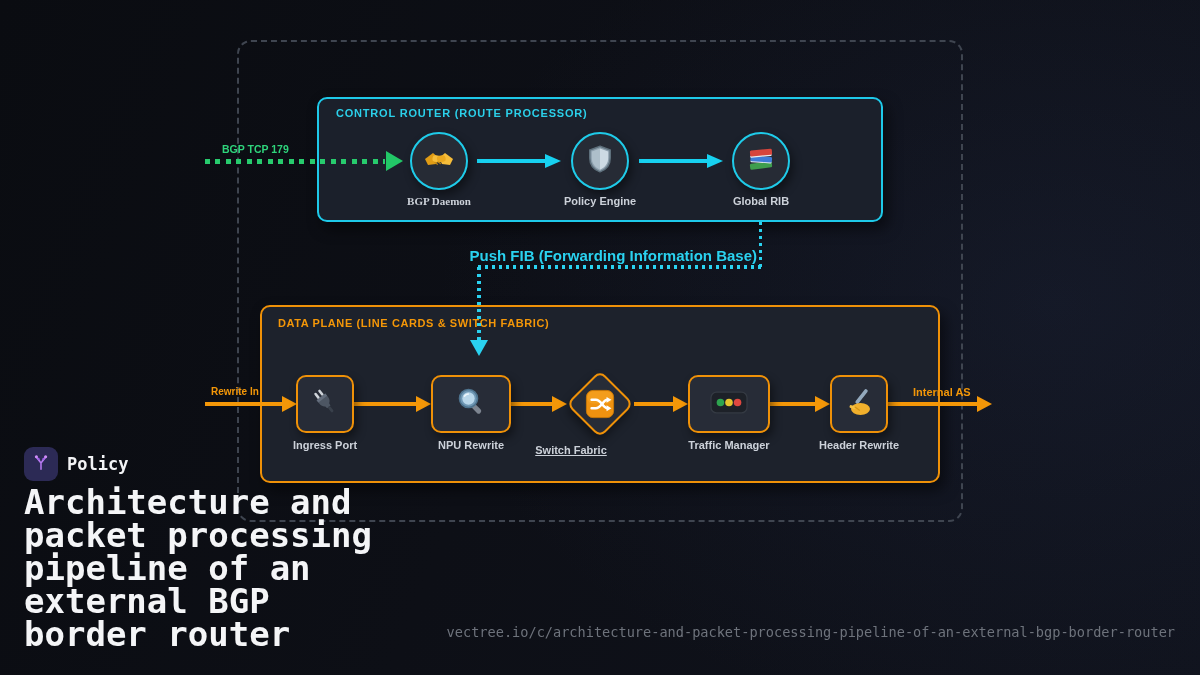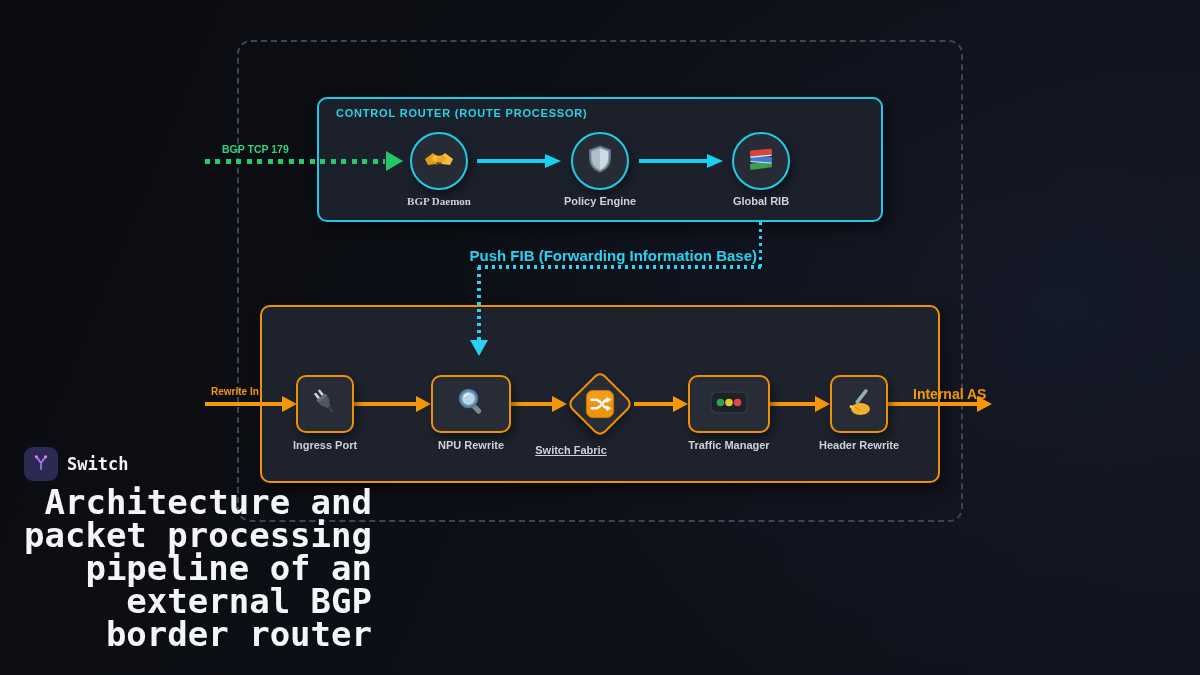--- a/index.html
+++ b/index.html
@@ -61,34 +61,35 @@
   .fibhead{ width:0; height:0; left:470px; top:340px;
     border-left:9px solid transparent; border-right:9px solid transparent;
     border-top:16px solid #2ad2f0; }
   .flow-lbl{ font:600 10.5px "Liberation Sans",sans-serif; white-space:nowrap; }
 
   
   .logo{ left:24px; top:447px; width:34px; height:34px; border-radius:9px;
     background:#2c2a55; display:flex; align-items:center; justify-content:center; }
   .wordmark{ left:67px; top:454px; font:700 17px "DejaVu Sans Mono",monospace; color:#f2f3f5; }
   .title{ left:24px; top:486px; font:700 34px/33px "DejaVu Sans Mono",monospace;
-    color:#f4f5f7; white-space:pre-line;text-align:right; }
+    color:#f4f5f7; white-space:pre-line; }
   .url{ right:25px; top:624px; font:400 13.6px "DejaVu Sans Mono",monospace; color:#6e737c; }
 </style>
 </head>
 <body>
 
 <div class="stage">
 
   <div class="abs chassis"></div>
 
   <div class="abs cp-box"></div>
   <div class="abs cp-lbl">CONTROL ROUTER (ROUTE PROCESSOR)</div>
 
   <div class="abs dp-box"></div>
+  <div class="abs dp-lbl">DATA PLANE (LINE CARDS &amp; SWITCH FABRIC)</div>
 
   <div class="abs gdash" style="left:205px;width:180px;"></div>
   <div class="abs ghead" style="left:386px;"></div>
   <div class="abs flow-lbl" style="left:222px;top:143px;color:#2ed47b;">BGP TCP 179</div>
 
   <div class="abs cline" style="left:477px;width:68px;"></div>
   <div class="abs chead" style="left:545px;"></div>
   <div class="abs cline" style="left:639px;width:68px;"></div>
   <div class="abs chead" style="left:707px;"></div>
 
@@ -142,21 +143,21 @@
   <div class="abs oline" style="left:353px;width:63px;"></div>
   <div class="abs ohead" style="left:416px;"></div>
   <div class="abs oline" style="left:511px;width:41px;"></div>
   <div class="abs ohead" style="left:552px;"></div>
   <div class="abs oline" style="left:634px;width:39px;"></div>
   <div class="abs ohead" style="left:673px;"></div>
   <div class="abs oline" style="left:770px;width:45px;"></div>
   <div class="abs ohead" style="left:815px;"></div>
   <div class="abs oline" style="left:888px;width:89px;"></div>
   <div class="abs ohead" style="left:977px;"></div>
-  <div class="abs flow-lbl" style="left:913px;top:386px;color:#f49708;font-size:14px;">Internal AS</div>
+  <div class="abs flow-lbl" style="left:913px;top:386px;color:#f49708;font-size:11px;">Internal AS</div>
 
   <div class="abs bnode" style="left:296px;width:58px;">
     <span>
       <svg width="32" height="32" viewBox="0 0 32 32">
         <g transform="rotate(-38 16 16)">
           <rect x="12.2" y="2.6" width="2.6" height="7.2" rx="1.3" fill="#cfd4da"></rect>
           <rect x="17.2" y="2.6" width="2.6" height="7.2" rx="1.3" fill="#cfd4da"></rect>
           <path d="M10.5 9.4 h11 v4.6 c0 2.8 -1.4 4.6 -3 5.6 l-.4 2.6 h-4.2 l-.4 -2.6 c-1.6 -1 -3 -2.8 -3 -5.6 Z" fill="#4d5663"></path>
           <path d="M10.5 9.4 h11 v3 h-11 z" fill="#646e7d"></path>
           <rect x="14.6" y="21.8" width="2.8" height="7" rx="1.4" fill="#39404b"></rect>
@@ -220,20 +221,21 @@
     <span>
       <svg width="22" height="22" viewBox="0 0 24 24">
         <path d="M12 20 V13 M12 13 L7.2 7.2 M12 13 L16.8 7.2 M10.9 11.6 L9.6 9.4 M13.1 11.6 L14.4 9.4" stroke="#b678f0" stroke-width="1.7" fill="none" stroke-linecap="round"></path>
         <circle cx="7" cy="6.2" r="1.7" fill="#cf8df7"></circle>
         <circle cx="17" cy="6.2" r="1.7" fill="#cf8df7"></circle>
         <circle cx="9.3" cy="8.6" r="1.2" fill="#9e5ce8"></circle>
         <circle cx="14.7" cy="8.6" r="1.2" fill="#9e5ce8"></circle>
       </svg>
     </span>
   </div>
-  <div class="abs wordmark">Switch</div>
+  <div class="abs wordmark">Policy</div>
   <div class="abs title">Architecture and
 packet processing
 pipeline of an
 external BGP
 border router</div>
+  <div class="abs url">vectree.io/c/architecture-and-packet-processing-pipeline-of-an-external-bgp-border-router</div>
 
 </div>
 
 </body></html>

